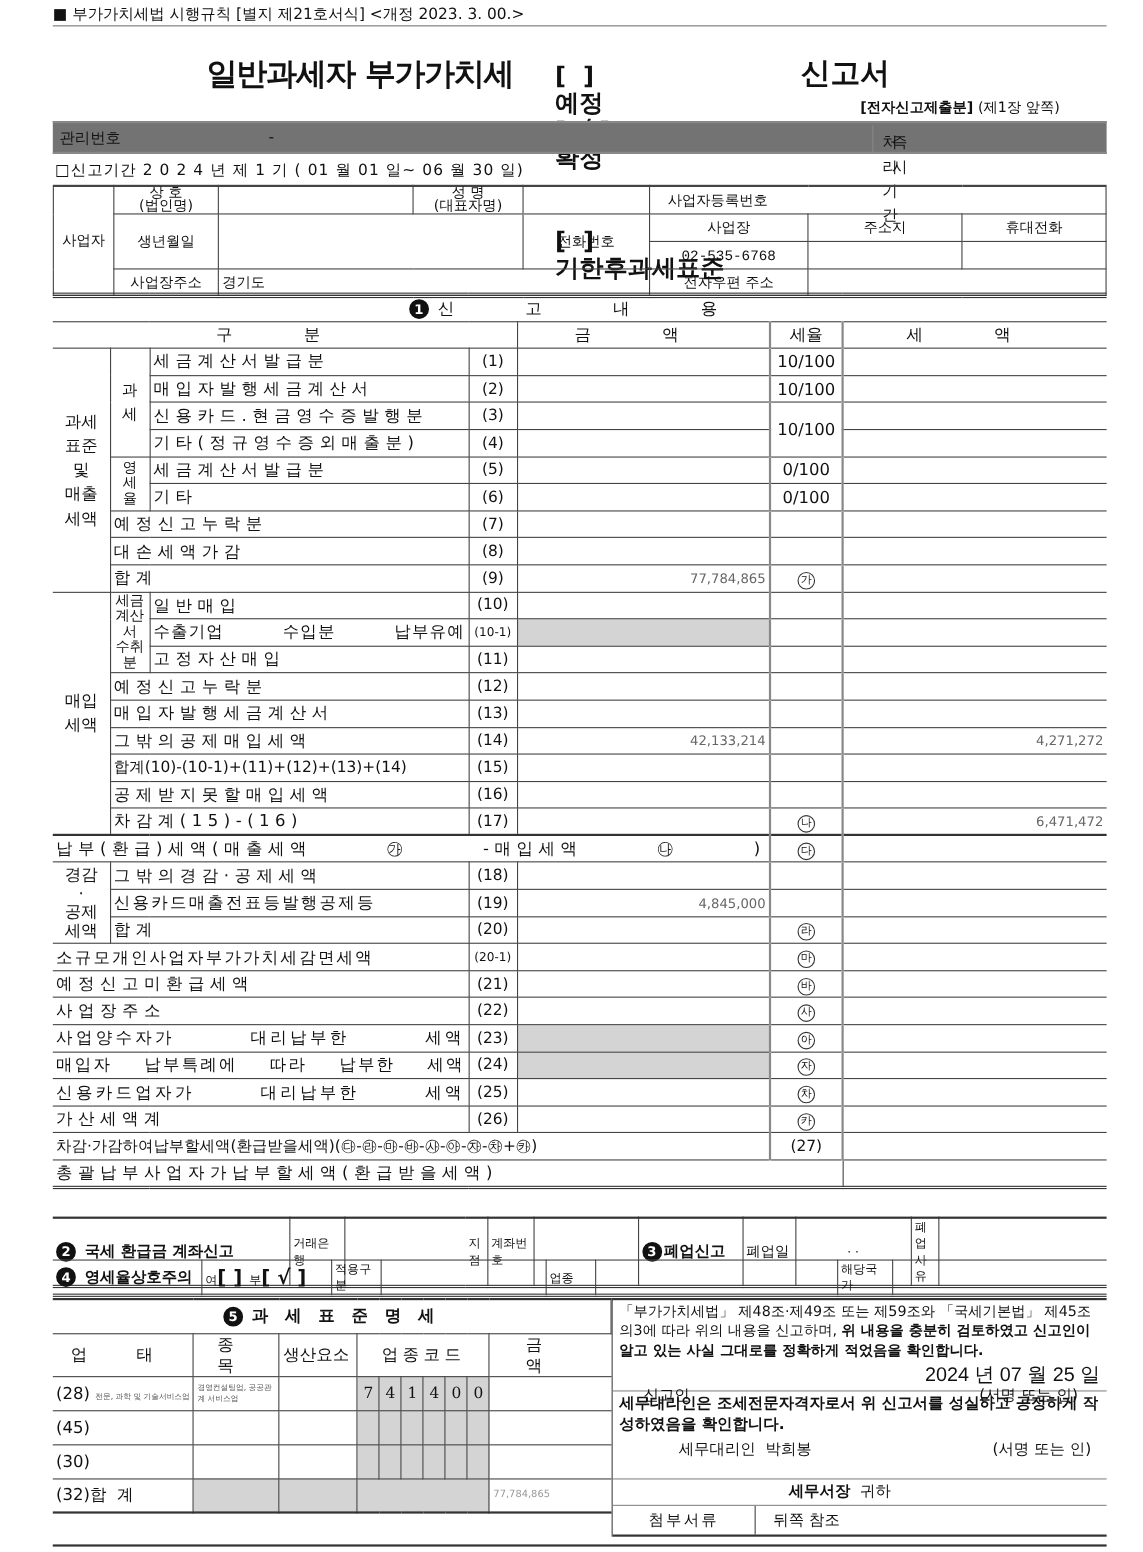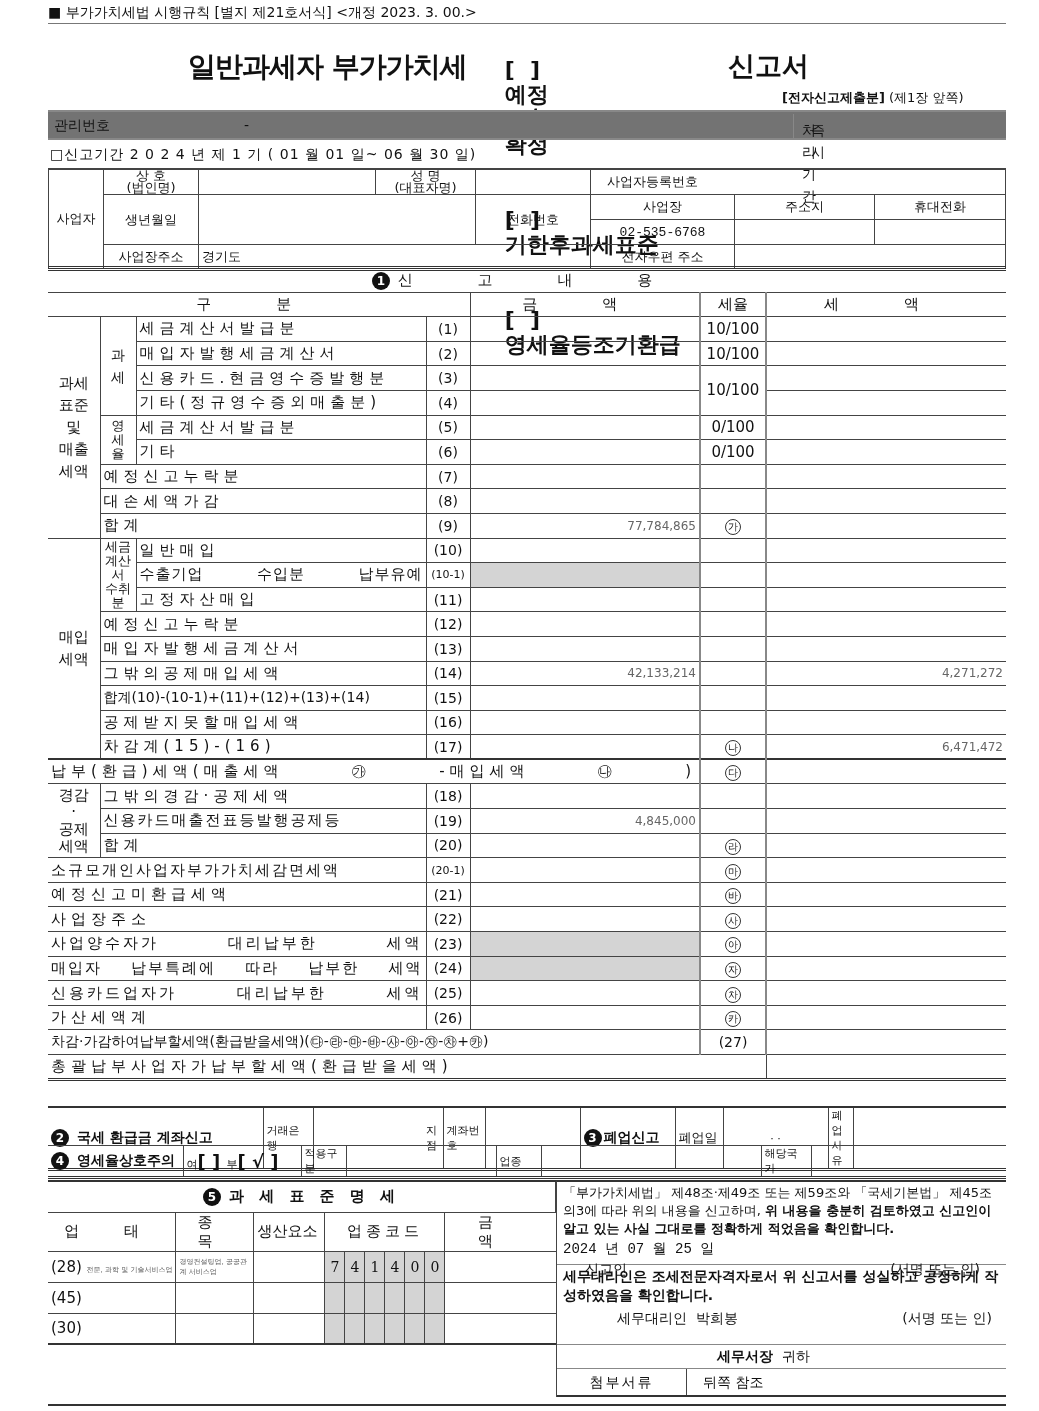--- a/index.html
+++ b/index.html
@@ -54,24 +54,20 @@
   <div class="ln">
     <span>[  ]</span>
     <span>예정</span>
     <span>[ √ ]</span>
     <span>확정</span>
   </div>
   <div class="ln">
     <span>[  ]</span>
     <span>기한후과세표준</span>
   </div>
-  <div class="ln">
-    <span>[  ]</span>
-    <span>영세율등조기환급</span>
-  </div>
 </div>
 <div class="abs title2">신고서</div>
 <div class="abs subm"><b>[전자신고제출분]</b> <span>(제1장 앞쪽)</span></div>
 
 <div class="abs mgmt">
   <span style="left:6px">관리번호</span>
   <span style="left:196px">-</span>
   <span style="left:745px;border-left:1px solid #888;padding-left:8px;top:2px;height:24px;line-height:22px"><span>처리기간</span>&nbsp;&nbsp;<span>즉시</span></span>
 </div>
 
@@ -436,27 +432,34 @@
     <td></td>
         <td></td>
     <td class="code"></td>
         <td class="code"></td>
         <td class="code"></td>
         <td class="code"></td>
         <td class="code"></td>
         <td class="code"></td>
     <td colspan="2" style="border-right:none"></td>
   </tr>
+  <tr>
+    <td style="border-left:none;white-space:pre">(32)합  계</td>
+    <td class="code" style="width:auto"></td>
+        <td class="code" style="width:auto"></td>
+    <td colspan="6" class="code" style="width:auto"></td>
+    <td colspan="2" class="amt" style="border-right:none;font-size:9px;color:#999">77,784,865</td>
+  </tr>
 </tbody>
   </table>
 
 <div class="abs decl" style="border-top:2px solid #333;border-left:1px solid #444">
   <div class="blk" style="height:83px;position:relative">
     <span>「부가가치세법」 제48조·제49조 또는 제59조와 「국세기본법」 제45조의3에 따라 위의 내용을 신고하며,</span> <b>위 내용을 충분히 검토하였고 신고인이 알고 있는 사실 그대로를 정확하게 적었음을 확인합니다.</b>
-    <div style="font-family:Liberation Mono, monospace;font-size:14px;margin-top:2px">2024 년   07 월  25 일</div>
+    <div style="text-align:right;font-family:Liberation Sans, sans-serif;font-size:18px;margin-top:2px">2024 년   07 월  25 일</div>
     <div style="display:flex;justify-content:space-between;padding:2px 20px 0 22px;font-size:14px">
       <span>신고인</span>
       <span>(서명 또는 인)</span>
     </div>
   </div>
   <div class="blk" style="height:80px">
     <b style="font-size:14px">세무대리인은 조세전문자격자로서 위 신고서를 성실하고 공정하게 작성하였음을 확인합니다.</b>
     <div style="display:flex;justify-content:space-between;padding:4px 8px 0 54px;font-size:14px">
       <span><span>세무대리인</span>&nbsp; <span>박희봉</span></span>
       <span>(서명 또는 인)</span>

